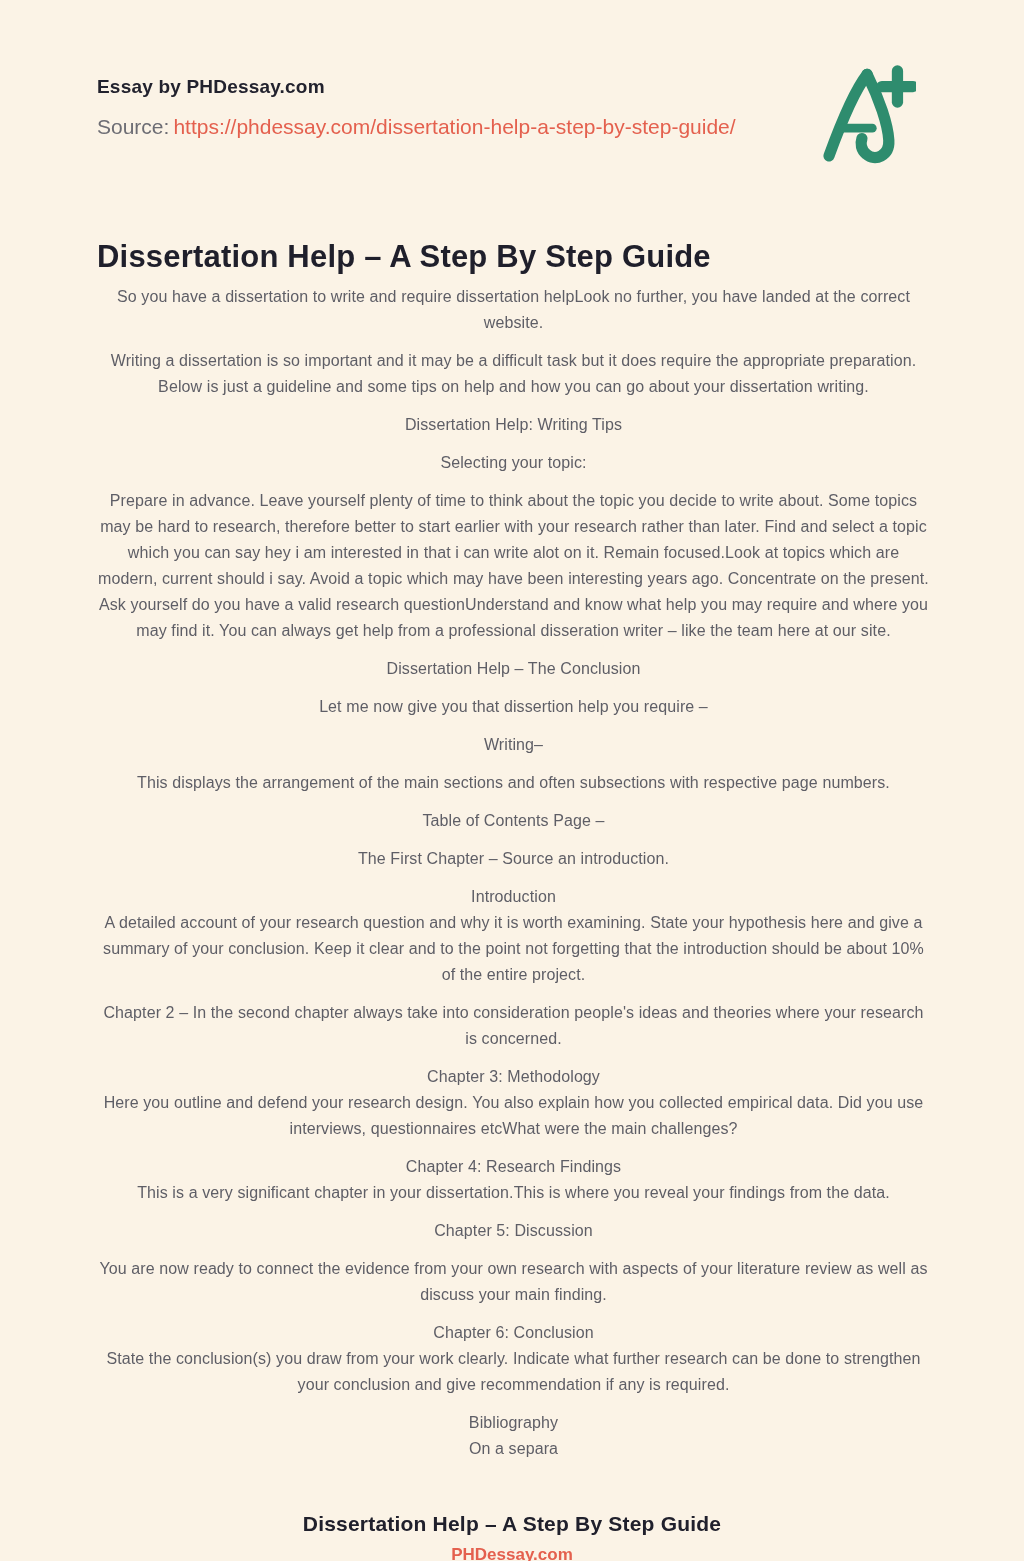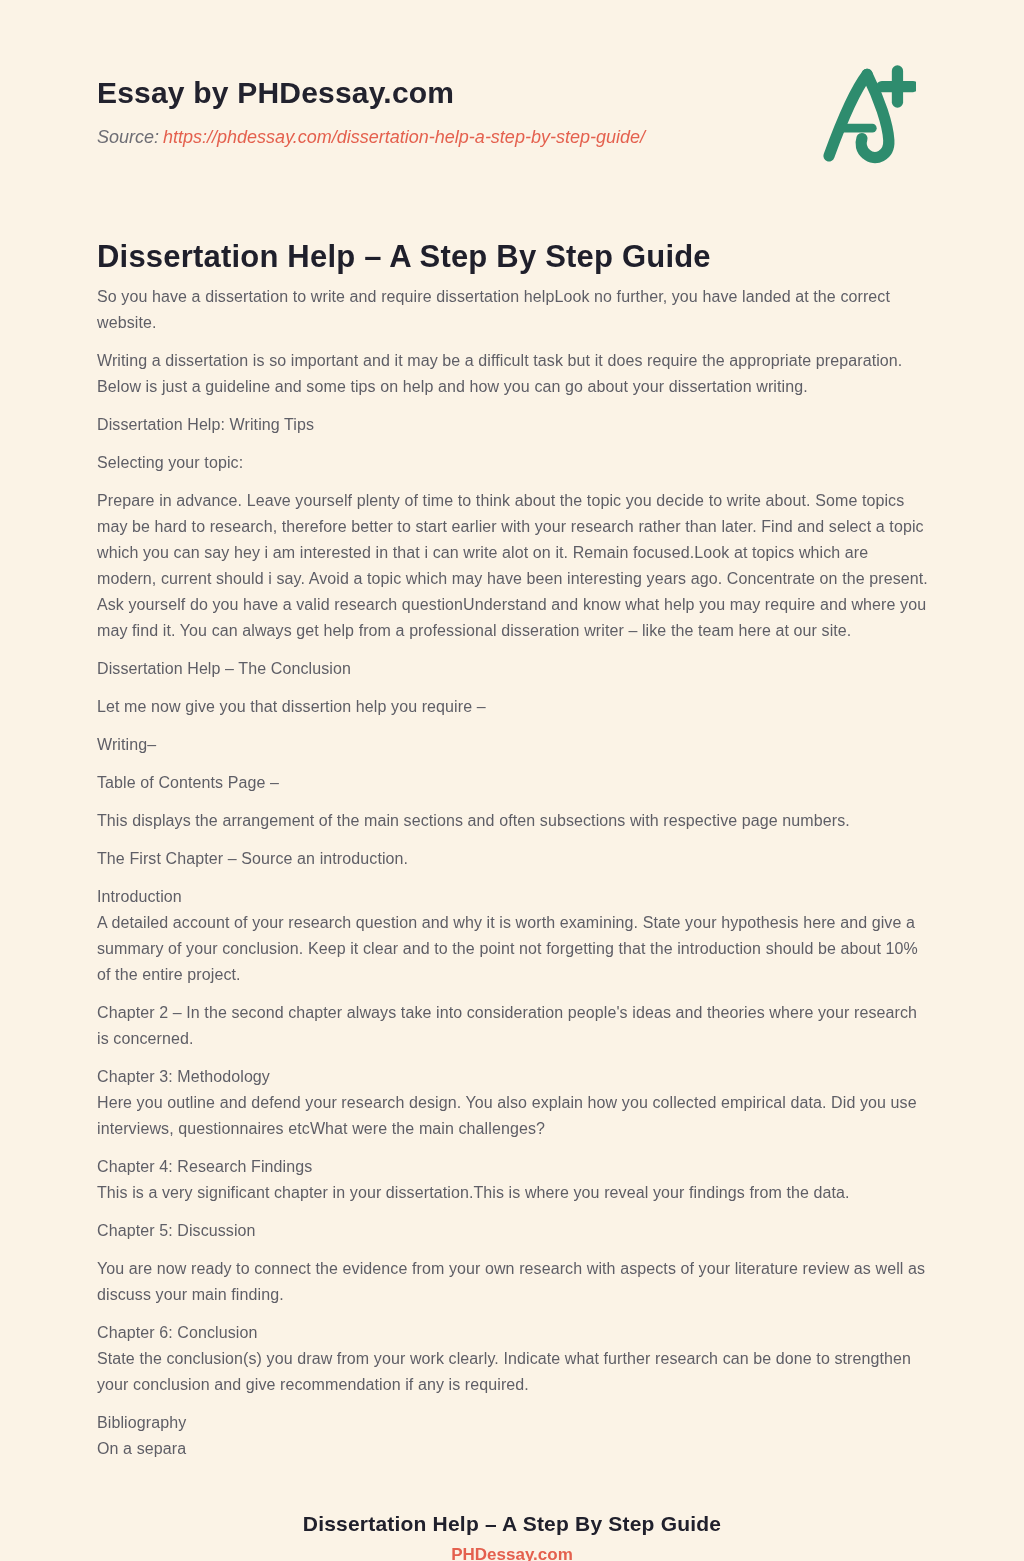--- a/index.html
+++ b/index.html
@@ -7,30 +7,29 @@
     position: relative;
     width: 1024px;
     height: 1561px;
     margin: 0 auto;
     background: #fbf3e6;
     overflow: hidden;
     font-family: "Liberation Sans", "DejaVu Sans", sans-serif;
   }
   .header { position: absolute; top: 76px; left: 97px; }
   .byline {
-    font-size: 30px;
+    font-size: 19px;
     font-weight: 700;
     color: #22222e;
     letter-spacing: 0.2px;
   }
   .source-line {
     margin-top: 17px;
-    font-size: 18px;
+    font-size: 21px;
     color: #6d6d74;
-    font-style: italic;
   }
   .source-line .source-label { margin-right: 4px; }
   .source-link {
     color: #e4604e;
     text-decoration: none;
     cursor: pointer;
   }
   .logo {
     position: absolute;
     top: 64px;
@@ -54,20 +53,21 @@
     left: 97px;
     width: 833px;
   }
   .para {
     font-size: 16px;
     line-height: 26px;
     color: #5e5e66;
     margin: 0 0 12px 0;
     white-space: pre-line;
     letter-spacing: 0.1px;
+    text-align: center;
   }
   .footer {
     position: absolute;
     bottom: -6px;
     left: 0;
     width: 100%;
     text-align: center;
   }
   .footer-title {
     font-size: 21px;
@@ -111,22 +111,22 @@
 
   <div class="content">
       <p class="para">So you have a dissertation to write and require dissertation helpLook no further, you have landed at the correct website.</p>
       <p class="para">Writing a dissertation is so important and it may be a difficult task but it does require the appropriate preparation. Below is just a guideline and some tips on help and how you can go about your dissertation writing.</p>
       <p class="para">Dissertation Help: Writing Tips</p>
       <p class="para">Selecting your topic:</p>
       <p class="para">Prepare in advance. Leave yourself plenty of time to think about the topic you decide to write about. Some topics may be hard to research, therefore better to start earlier with your research rather than later. Find and select a topic which you can say hey i am interested in that i can write alot on it. Remain focused.Look at topics which are modern, current should i say. Avoid a topic which may have been interesting years ago. Concentrate on the present. Ask yourself do you have a valid research questionUnderstand and know what help you may require and where you may find it. You can always get help from a professional disseration writer – like the team here at our site.</p>
       <p class="para">Dissertation Help – The Conclusion</p>
       <p class="para">Let me now give you that dissertion help you require –</p>
       <p class="para">Writing–</p>
+      <p class="para">This displays the arrangement of the main sections and often subsections with respective page numbers.</p>
       <p class="para">Table of Contents Page –</p>
-      <p class="para">This displays the arrangement of the main sections and often subsections with respective page numbers.</p>
       <p class="para">The First Chapter – Source an introduction.</p>
       <p class="para">Introduction
 A detailed account of your research question and why it is worth examining. State your hypothesis here and give a summary of your conclusion. Keep it clear and to the point not forgetting that the introduction should be about 10% of the entire project.</p>
       <p class="para">Chapter 2 – In the second chapter always take into consideration people's ideas and theories where your research is concerned.</p>
       <p class="para">Chapter 3: Methodology
 Here you outline and defend your research design. You also explain how you collected empirical data. Did you use interviews, questionnaires etcWhat were the main challenges?</p>
       <p class="para">Chapter 4: Research Findings
 This is a very significant chapter in your dissertation.This is where you reveal your findings from the data.</p>
       <p class="para">Chapter 5: Discussion</p>
       <p class="para">You are now ready to connect the evidence from your own research with aspects of your literature review as well as discuss your main finding.</p>

